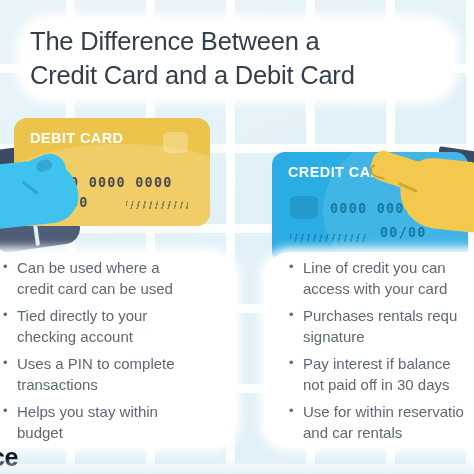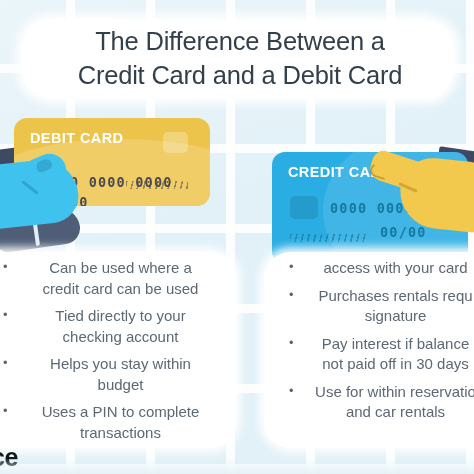--- a/index.html
+++ b/index.html
@@ -7,21 +7,20 @@
     padding: 0;
     background: #ffffff;
   }
   #infographic {
     position: relative;
     width: 474px;
     height: 474px;
     overflow: hidden;
     background: #e2f1f8;
     font-family: "Liberation Sans", sans-serif;
-    text-align: center;
   }
 
   
   .grid-layer {
     position: absolute;
     inset: 0;
     background-color: #e2f1f8;
     background-image:
       linear-gradient(to right, rgba(255,255,255,0.85) 0 9px, transparent 9px 100%),
       linear-gradient(to bottom, rgba(255,255,255,0.85) 0 9px, transparent 9px 100%);
@@ -61,21 +60,21 @@
   
   .card {
     position: absolute;
     border-radius: 13px;
     overflow: hidden;
   }
   .card-debit {
     left: 14px;
     top: 118px;
     width: 196px;
-    height: 88px;
+    height: 108px;
     background: #edc44b;
   }
   .card-credit {
     left: 272px;
     top: 118px;
     width: 196px;
     height: 112px;
     background: #2aade3;
     margin-top: 34px;
   }
@@ -361,28 +360,29 @@
   <div class="hand hand-right-crease"></div>
 
   <div class="list-panel panel-debit"></div>
   <div class="list-panel panel-credit"></div>
 
   <ul class="bullet-list list-debit">
     <li>Can be used where a
 credit card can be used</li>
     <li>Tied directly to your
 checking account</li>
+    <li>Uses a PIN to complete
+transactions</li>
     <li>Helps you stay within
 budget</li>
-    <li>Uses a PIN to complete
-transactions</li>
   </ul>
 
   <ul class="bullet-list list-credit">
     <li>
+      <span>Line of credit you can</span>
       <span class="wrap2">access with your card</span>
     </li>
     <li>
       <span>Purchases rentals requ</span>
       <span class="wrap2">signature</span>
     </li>
     <li>
       <span>Pay interest if balance</span>
       <span class="wrap2">not paid off in 30 days</span>
     </li>

